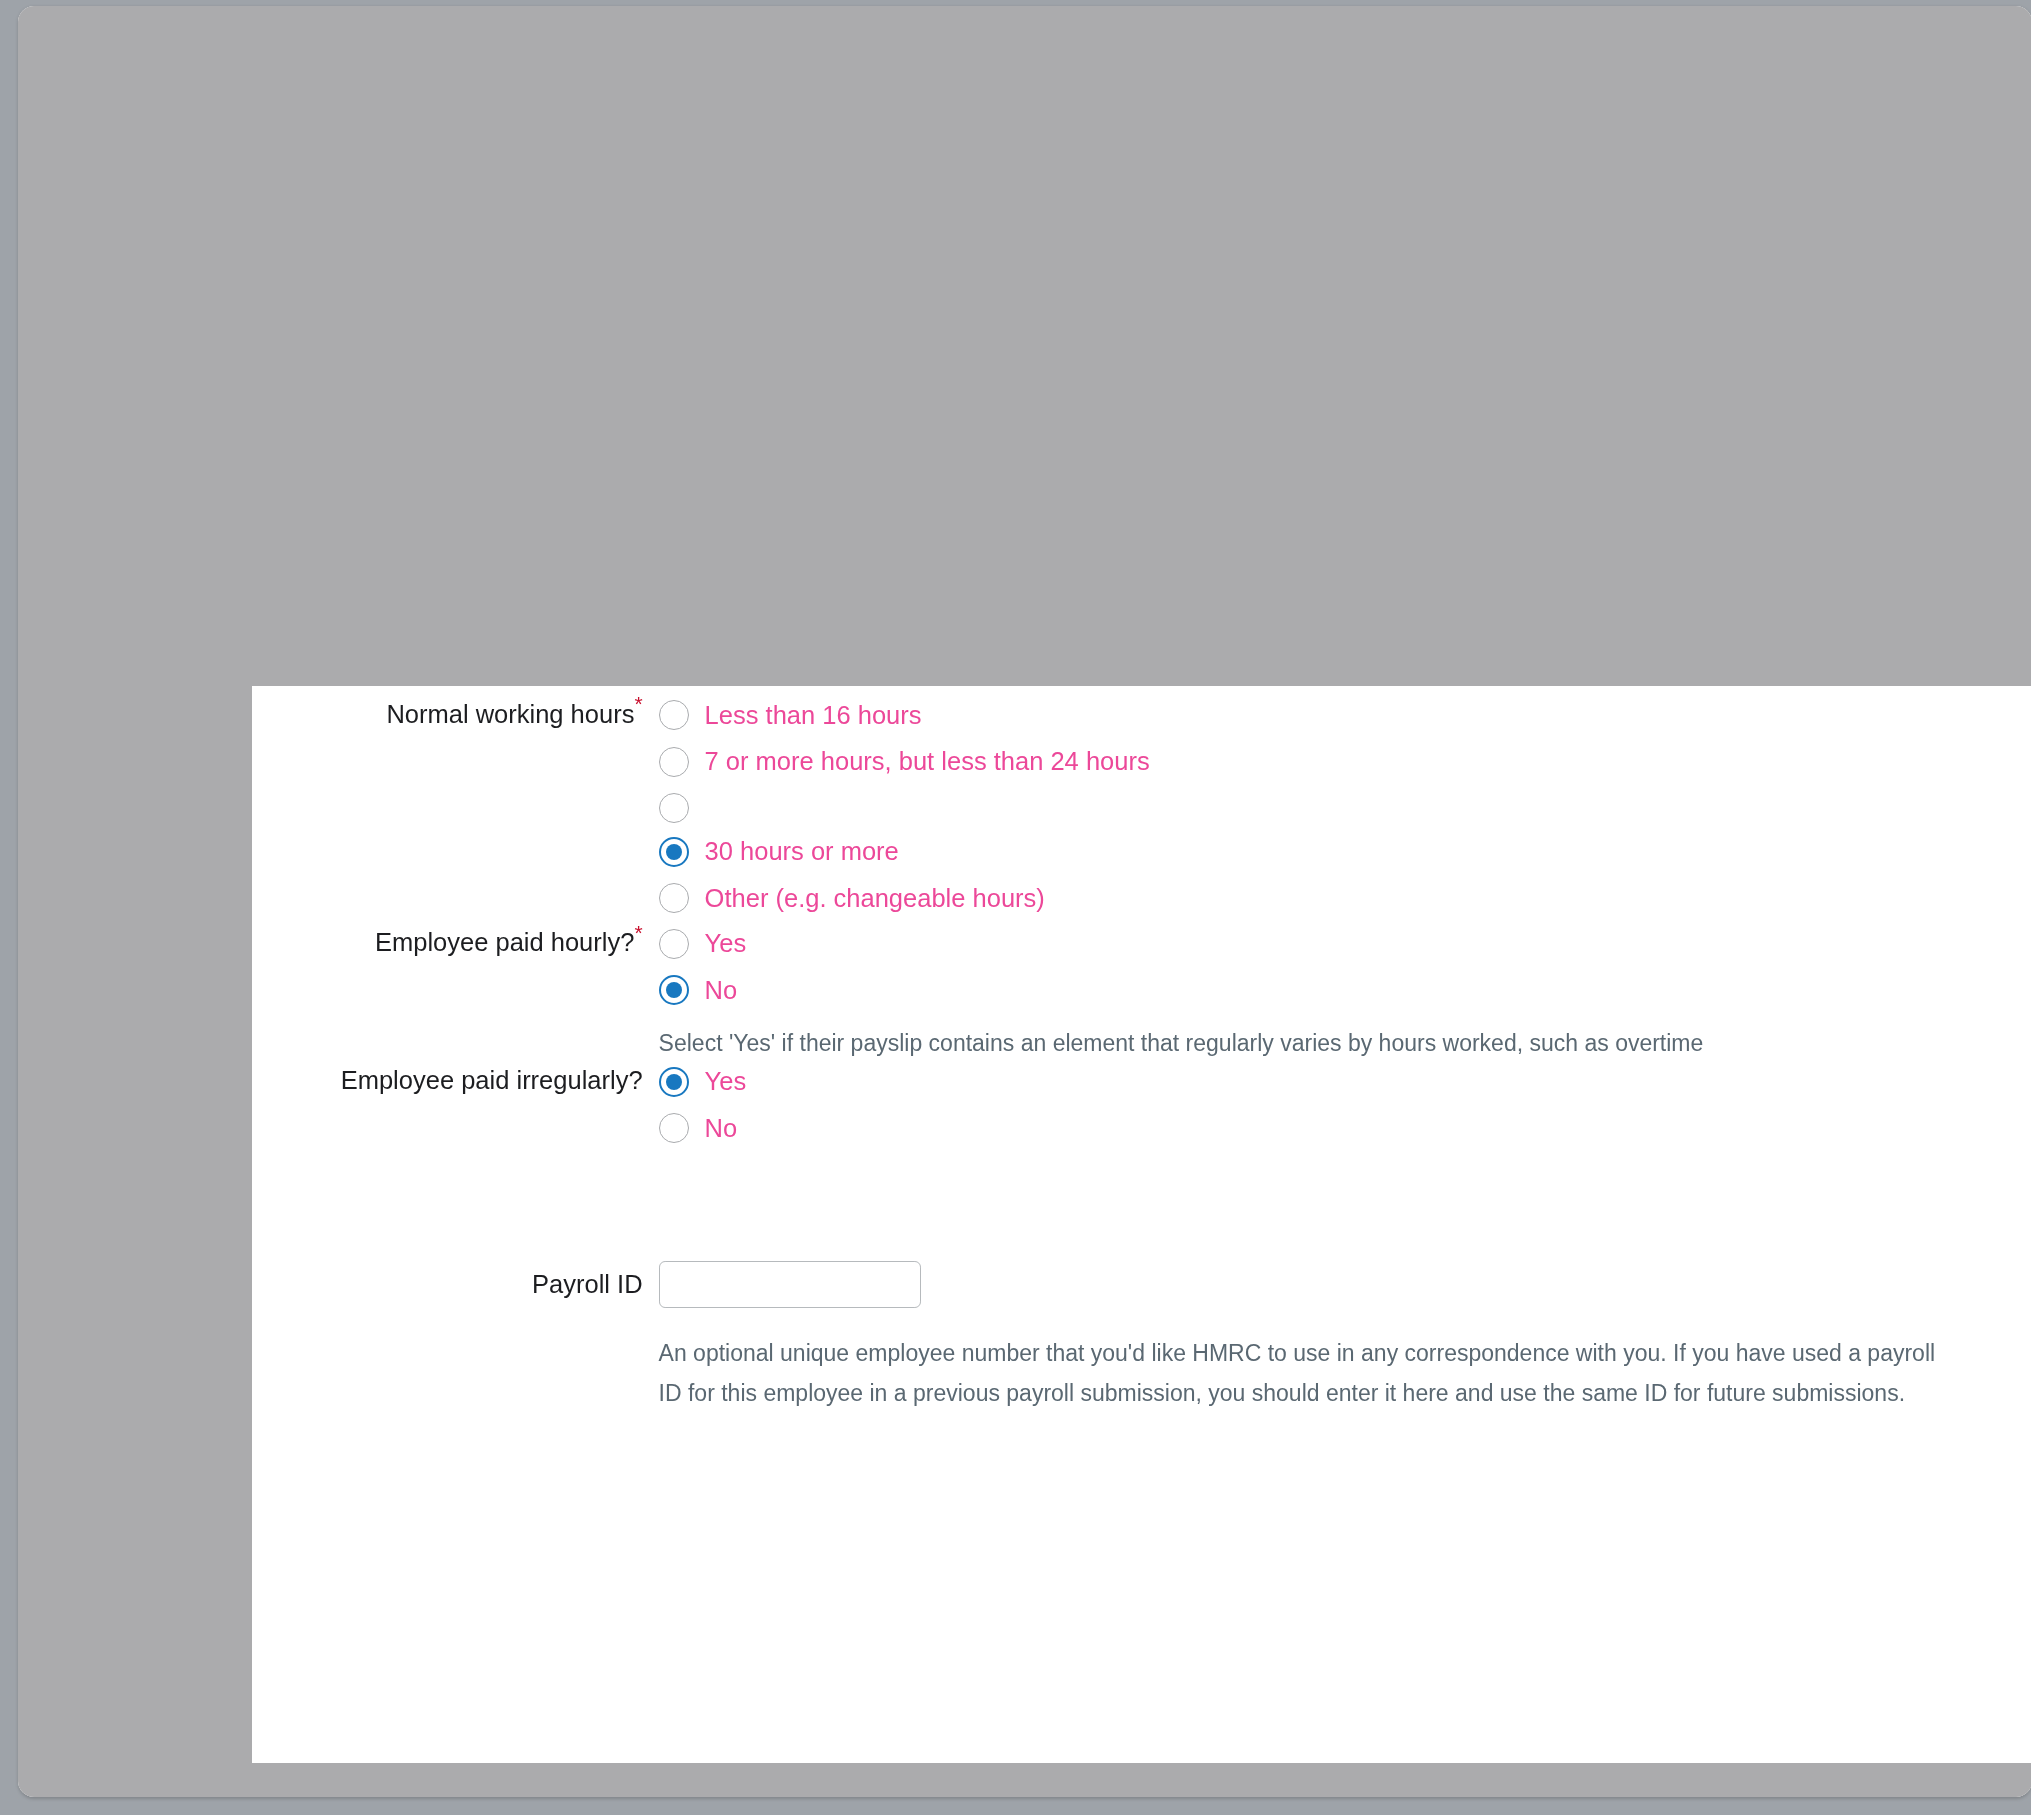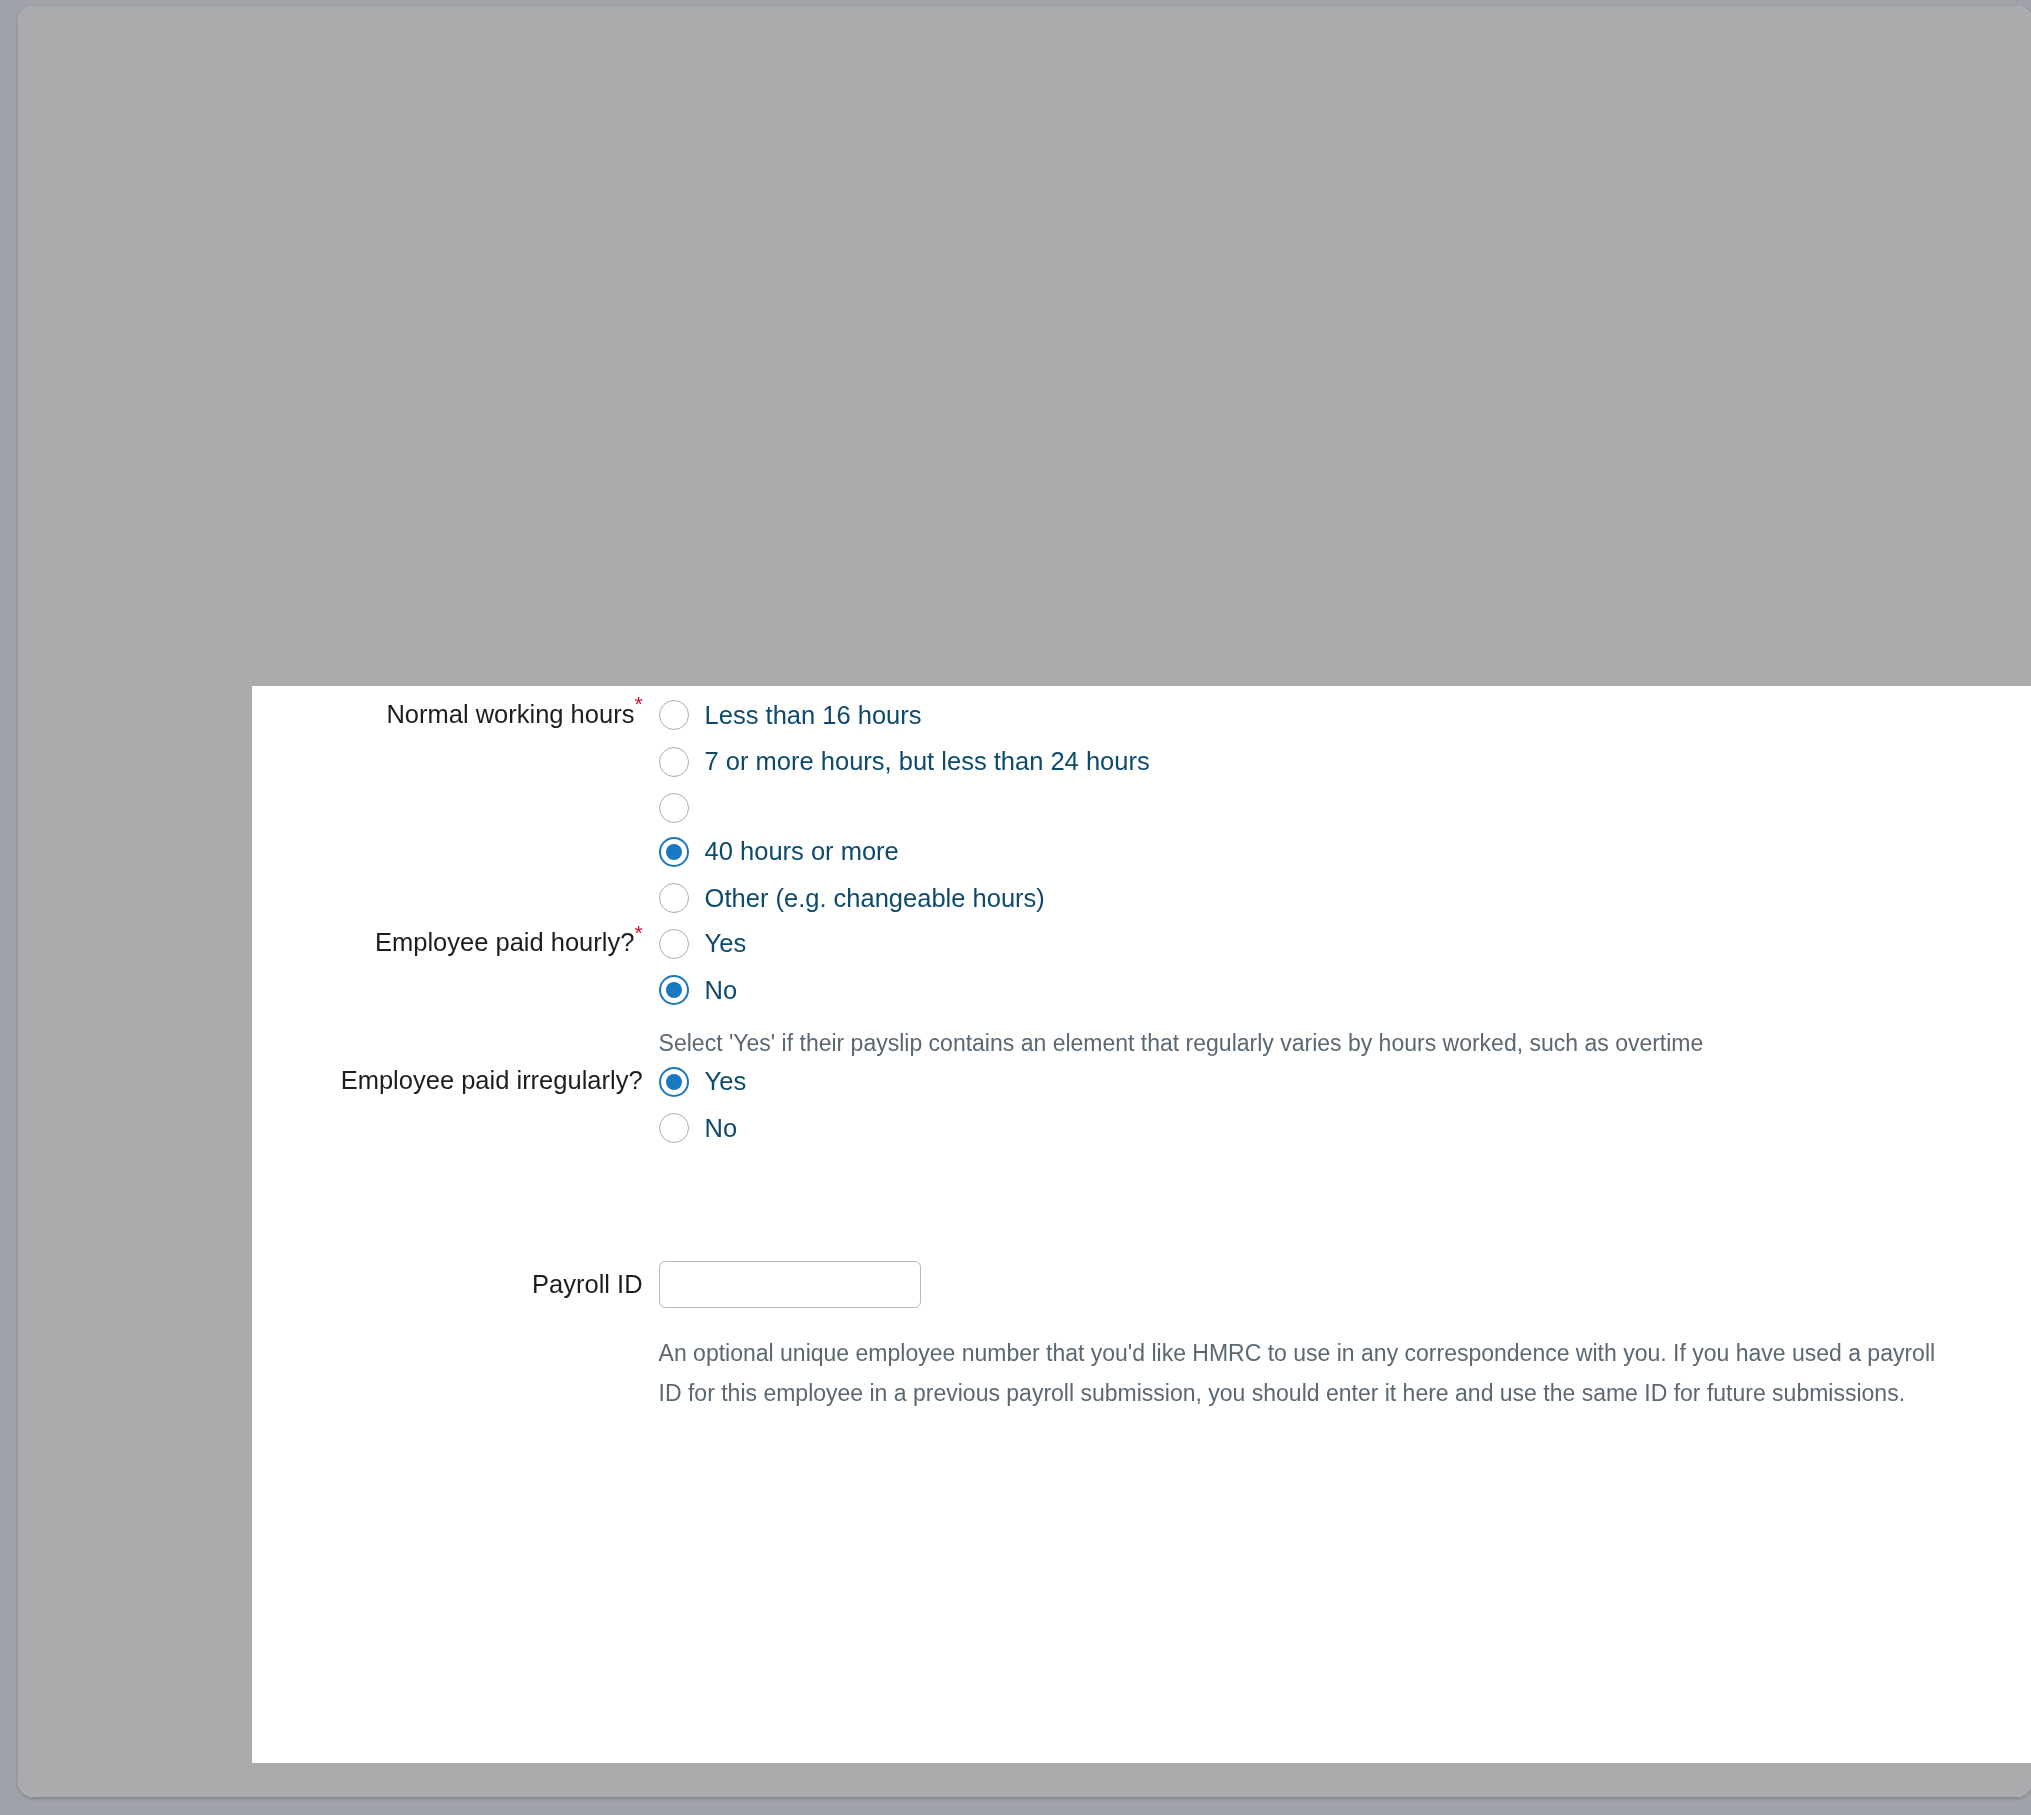--- a/index.html
+++ b/index.html
@@ -110,21 +110,21 @@
     left: 50%;
     top: 50%;
     width: 16px;
     height: 16px;
     margin: -8px 0 0 -8px;
     border-radius: 50%;
     background: #1878c0;
   }
   .radio-label {
     font-size: 25.5px;
-    color: #0c4a6e;
+    color: #ec4899;
     line-height: 37px;
     margin-left: 16px;
     max-width: 1229px;
   }
   .radio-label b { font-weight: bold; }
 
   
   .hint {
     font-size: 23px;
     color: #5a6872;
@@ -247,21 +247,21 @@
           <span class="radio"></span>
           <span class="radio-label">7 or more hours, but less than 24 hours</span>
         </div>
 
         <div class="radio-line" style="margin-bottom:9.7px;">
           <span class="radio"></span>
         </div>
 
         <div class="radio-line" style="margin-bottom:9.7px;">
           <span class="radio checked"></span>
-          <span class="radio-label">40 hours or more</span>
+          <span class="radio-label">30 hours or more</span>
         </div>
 
         <div class="radio-line">
           <span class="radio"></span>
           <span class="radio-label">Other (e.g. changeable hours)</span>
         </div>
 
       </div>
     </div>
 

